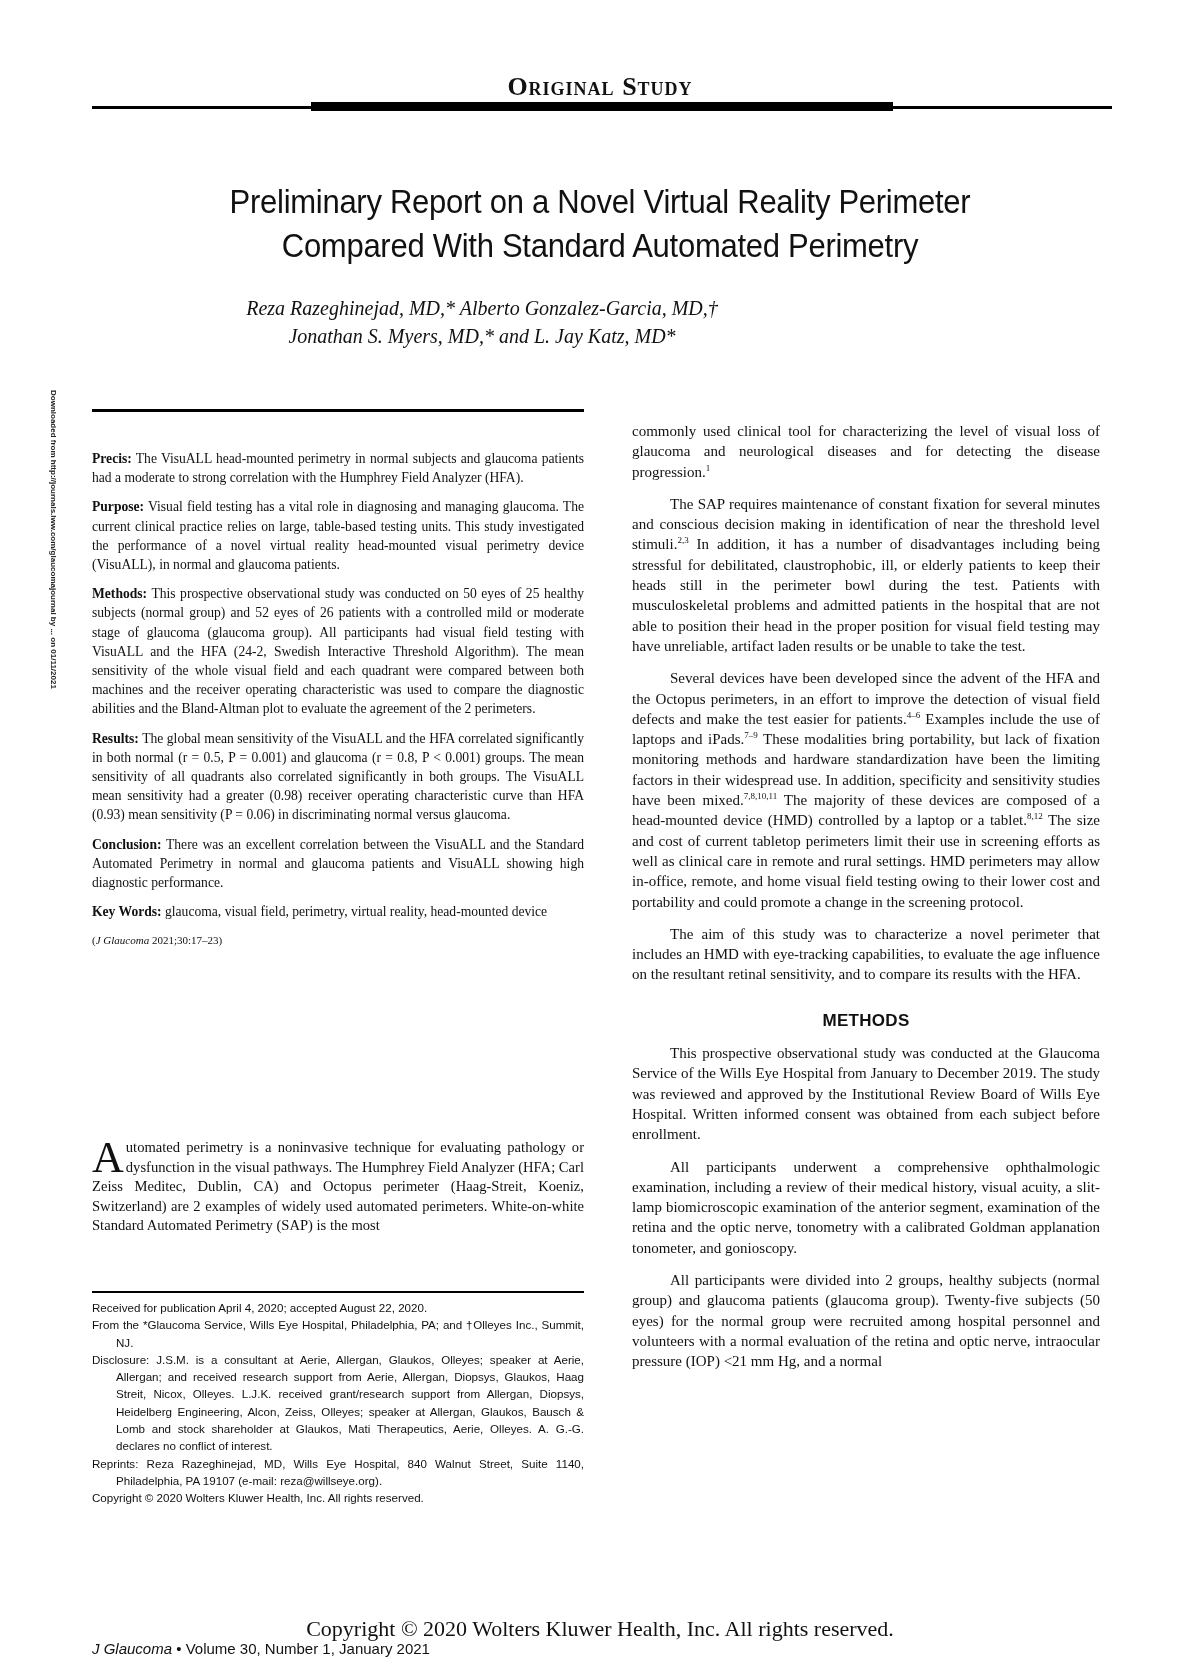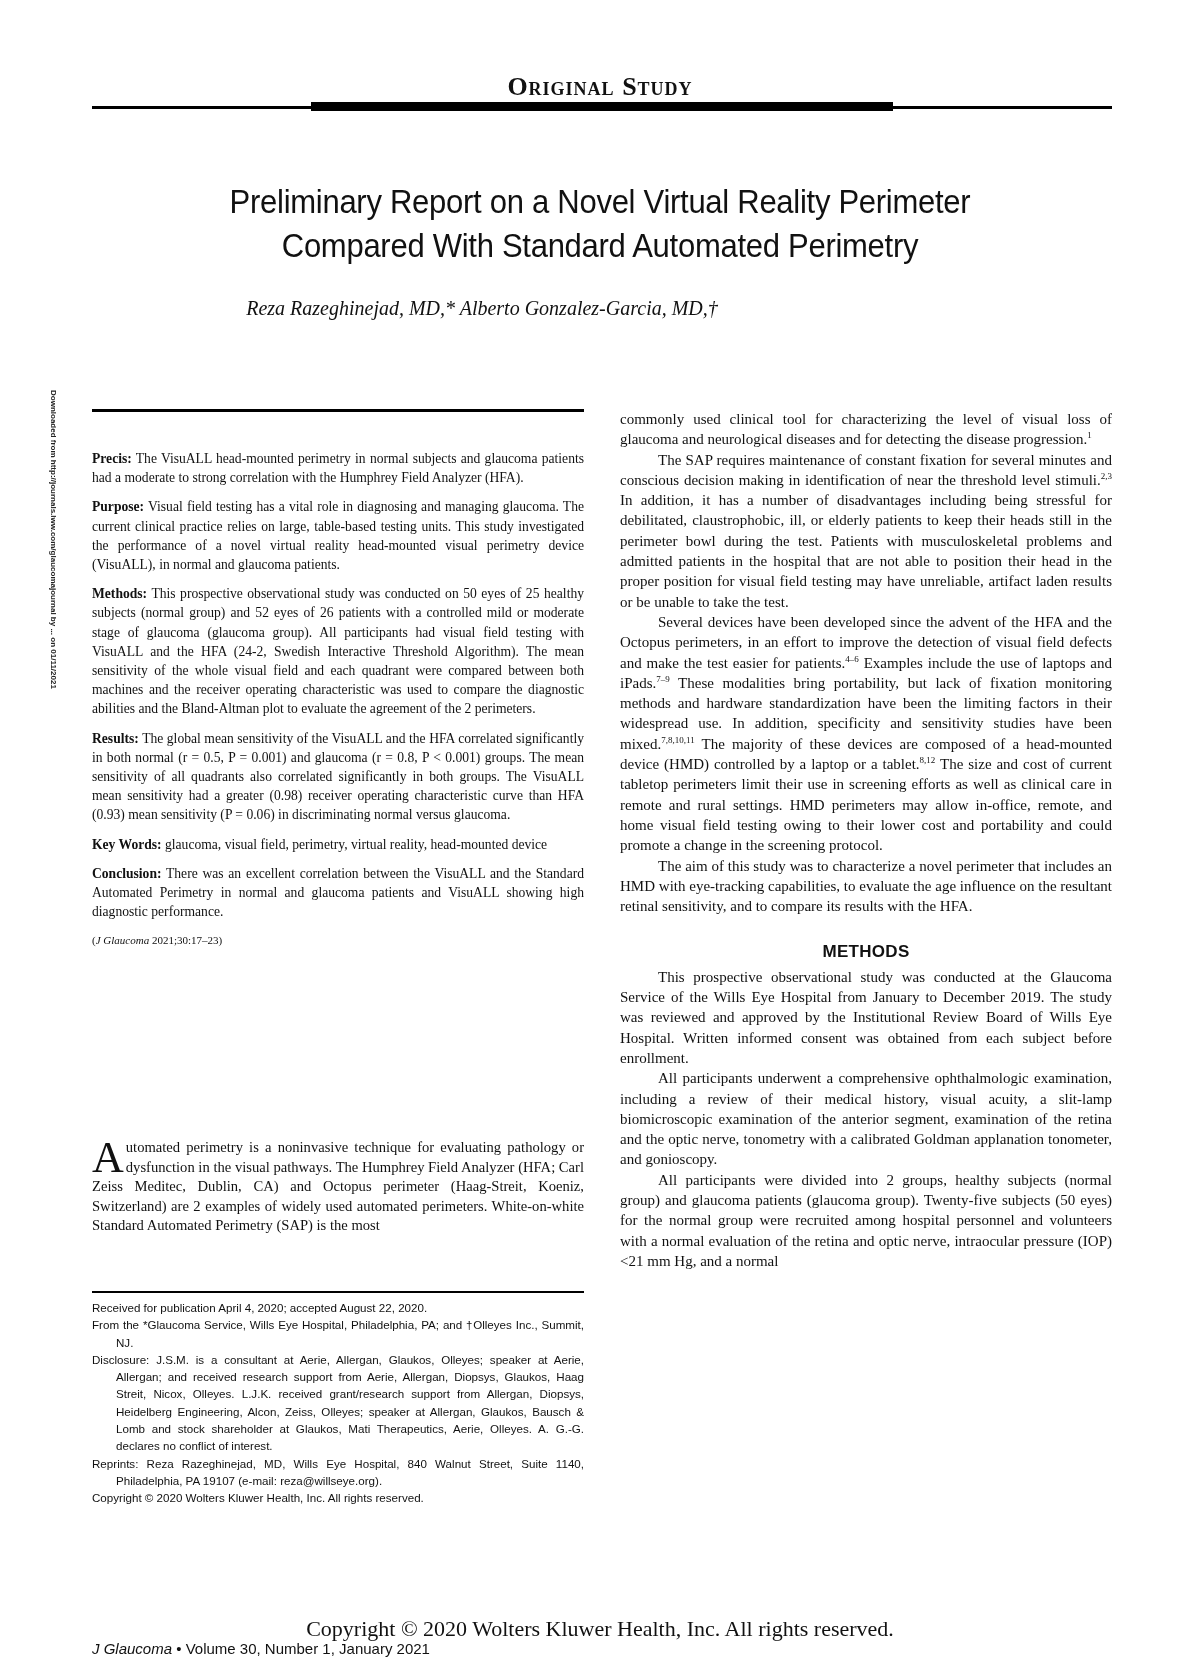--- a/index.html
+++ b/index.html
@@ -41,21 +41,21 @@
 
     .intro { top: 1138px; font-family: "Liberation Serif", serif; font-size: 14.6px; line-height: 19.5px; text-align: justify; }
     .intro p { margin: 0; }
     .dropcap { float: left; font-size: 44px; line-height: 36px; padding-right: 2px; margin-top: 2px; }
 
     .fn-rule { position: absolute; top: 1291px; left: 92px; width: 492px; height: 2px; background: #000; }
     .footnotes { top: 1299px; font-family: "Liberation Sans", sans-serif; font-size: 11.6px; line-height: 17.3px; }
     .footnotes .fn { margin: 0; padding-left: 24px; text-indent: -24px; text-align: justify; }
 
     .body-right { top: 409px; font-family: "Liberation Serif", serif; font-size: 15px; line-height: 20.3px; text-align: justify; }
-    .body-right p { margin: 0; }
+    .body-right p { margin: 12px; }
     .body-right p.indent { text-indent: 38px; }
     .body-right sup { font-size: 9px; line-height: 0; }
     .methods-heading {
       font-family: "Liberation Sans", sans-serif; font-weight: bold; font-size: 17px;
       text-align: center; margin: 26px 0 4px 0 !important; letter-spacing: 0.3px;
     }
 
     .footer-left { position: absolute; top: 1640px; left: 92px; font-family: "Liberation Sans", sans-serif; font-size: 15px; }
     .footer-left i { font-style: italic; }
     .footer-right { position: absolute; top: 1680px; right: 88px; font-family: "Liberation Sans", sans-serif; font-size: 15px; }
@@ -72,32 +72,33 @@
 <div class="rule-thin"></div>
 <div class="rule-thick"></div>
 
 <h1 class="title">
   <span>Preliminary Report on a Novel Virtual Reality Perimeter</span><br>
   <span>Compared With Standard Automated Perimetry</span>
 </h1>
 
 <div class="authors">
   <span>Reza Razeghinejad, MD,* Alberto Gonzalez-Garcia, MD,†</span><br>
+  <span>Jonathan S. Myers, MD,* and L. Jay Katz, MD*</span>
 </div>
 
 <div class="watermark">Downloaded from http://journals.lww.com/glaucomajournal by ... on 01/11/2021</div>
 
 <div class="abstract-rule"></div>
 <div class="col-left abstract">
   <p><b>Precis:</b><span> The VisuALL head-mounted perimetry in normal subjects and glaucoma patients had a moderate to strong correlation with the Humphrey Field Analyzer (HFA).</span></p>
   <p><b>Purpose:</b><span> Visual field testing has a vital role in diagnosing and managing glaucoma. The current clinical practice relies on large, table-based testing units. This study investigated the performance of a novel virtual reality head-mounted visual perimetry device (VisuALL), in normal and glaucoma patients.</span></p>
   <p><b>Methods:</b><span> This prospective observational study was conducted on 50 eyes of 25 healthy subjects (normal group) and 52 eyes of 26 patients with a controlled mild or moderate stage of glaucoma (glaucoma group). All participants had visual field testing with VisuALL and the HFA (24-2, Swedish Interactive Threshold Algorithm). The mean sensitivity of the whole visual field and each quadrant were compared between both machines and the receiver operating characteristic was used to compare the diagnostic abilities and the Bland-Altman plot to evaluate the agreement of the 2 perimeters.</span></p>
   <p><b>Results:</b><span> The global mean sensitivity of the VisuALL and the HFA correlated significantly in both normal (r = 0.5, P = 0.001) and glaucoma (r = 0.8, P &lt; 0.001) groups. The mean sensitivity of all quadrants also correlated significantly in both groups. The VisuALL mean sensitivity had a greater (0.98) receiver operating characteristic curve than HFA (0.93) mean sensitivity (P = 0.06) in discriminating normal versus glaucoma.</span></p>
+  <p><b>Conclusion:</b><span> There was an excellent correlation between the VisuALL and the Standard Automated Perimetry in normal and glaucoma patients and VisuALL showing high diagnostic performance.</span></p>
   <p><b>Key Words:</b><span> glaucoma, visual field, perimetry, virtual reality, head-mounted device</span></p>
-  <p><b>Conclusion:</b><span> There was an excellent correlation between the VisuALL and the Standard Automated Perimetry in normal and glaucoma patients and VisuALL showing high diagnostic performance.</span></p>
   <p class="citation"><span>(</span><i>J Glaucoma</i><span> 2021;30:17–23)</span></p>
 </div>
 
 <div class="col-left intro">
   <p><span class="dropcap">A</span><span>utomated perimetry is a noninvasive technique for evaluating pathology or dysfunction in the visual pathways. The Humphrey Field Analyzer (HFA; Carl Zeiss Meditec, Dublin, CA) and Octopus perimeter (Haag-Streit, Koeniz, Switzerland) are 2 examples of widely used automated perimeters. White-on-white Standard Automated Perimetry (SAP) is the most</span></p>
 </div>
 
 <div class="fn-rule"></div>
 <div class="col-left footnotes">
   <p class="fn">Received for publication April 4, 2020; accepted August 22, 2020.</p>

